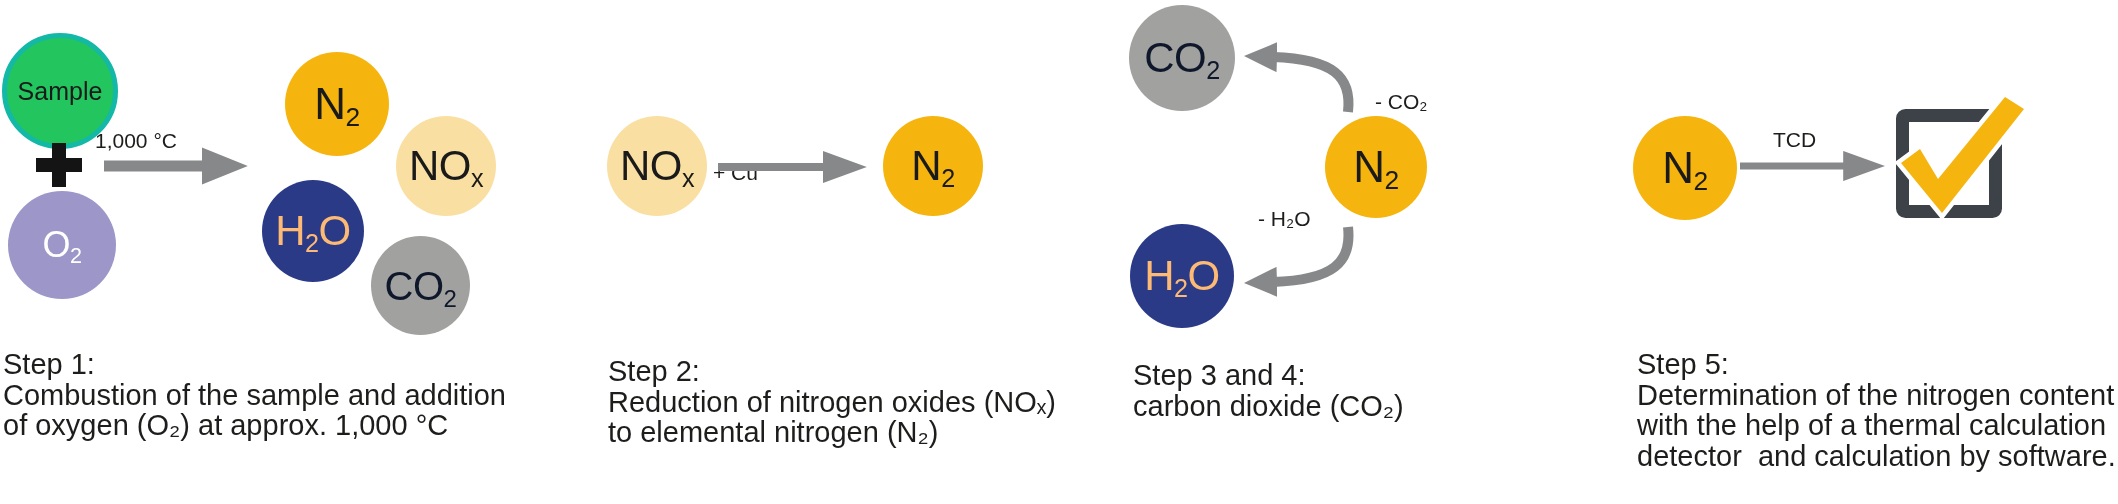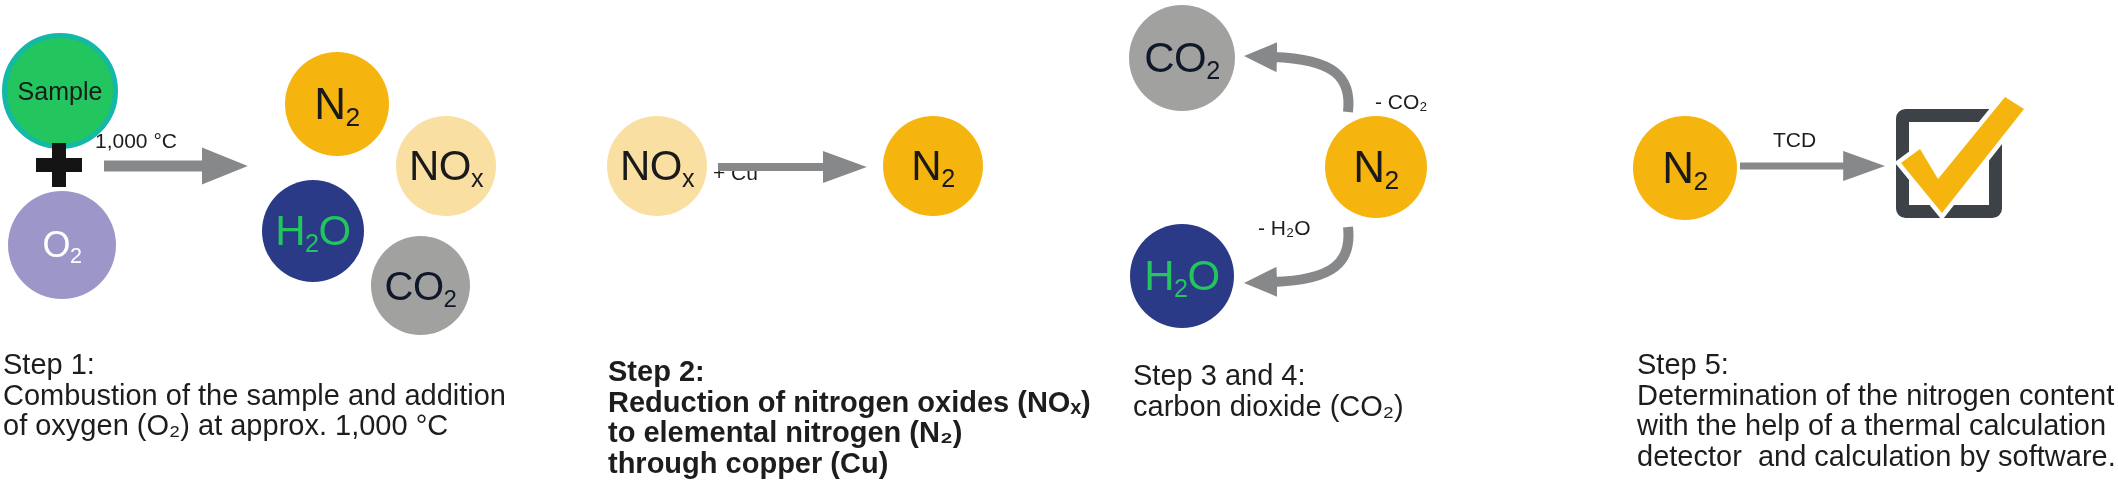--- a/index.html
+++ b/index.html
@@ -5,21 +5,21 @@
   html,body{margin:0;padding:0;background:#fff;}
   body{font-family:"Liberation Sans","DejaVu Sans",sans-serif;color:var(--ink);}
   .canvas{position:relative;width:2118px;height:504px;background:#fff;overflow:hidden;}
   .group{position:absolute;inset:0;}
   .circle{position:absolute;border-radius:50%;display:flex;align-items:center;justify-content:center;
           font-size:44px;letter-spacing:-0.5px;}
   .circle .formula{white-space:nowrap;line-height:1;}
   .circle sub{font-size:0.6em;line-height:0;vertical-align:-0.28em;}
   .c-gold{background:var(--gold);color:#1a1a1a;}
   .c-cream{background:var(--cream);color:#1a1a1a;}
-  .c-navy{background:var(--navy);color:#22c55e;}
+  .c-navy{background:var(--navy);color:#fdba74;}
   .c-gray{background:var(--gray);color:#0f172a;}
   .c-lavender{background:var(--lavender);color:#fff;}
   .c-outline{background:#22c55e;border:5px solid #14b8a6;color:#1a1a1a;}
   .caption{position:absolute;font-size:29px;line-height:30.5px;color:var(--ink);}
   .cap-line{white-space:pre;}
   .arrow-label{position:absolute;font-size:21px;line-height:1.1;color:var(--ink);white-space:pre;}
   .shaft{stroke:var(--arrowgray);}
   .ahead{fill:var(--arrowgray);}
   .curve{stroke:var(--arrowgray);fill:none;}
   .box{stroke:var(--checkdark);fill:none;}
@@ -94,25 +94,24 @@
           <path class="ahead" d="M0,0 L5.5,2 L0,4 z"></path>
         </marker>
       </defs>
       <line class="shaft" x1="4" y1="20" x2="112" y2="20" stroke-width="8" marker-end="url(#ah2)"></line>
     </svg>
 
     <div class="circle c-gold" style="left:883px;top:116px;width:100px;height:100px;font-size:42px;">
       <span class="formula"><span>N</span><sub>2</sub><span></span></span>
     </div>
 
-    <div class="caption" style="left:608px;top:356px;font-weight:bold;">
+    <div class="caption" style="left:608px;top:356px;">
       <div class="cap-line">Step 2:</div>
       <div class="cap-line">Reduction of nitrogen oxides (NOₓ)</div>
       <div class="cap-line">to elemental nitrogen (N₂)</div>
-      <div class="cap-line">through copper (Cu)</div>
     </div>
   </div>
 
   <div class="group">
 
     <div class="circle c-gray" style="left:1129px;top:5px;width:106px;height:106px;font-size:42px;">
       <span class="formula"><span>CO</span><sub>2</sub><span></span></span>
     </div>
 
     <svg style="left:1225px;top:35px;" width="135" height="85">
@@ -123,21 +122,21 @@
       </defs>
       <path class="curve" d="M123,77 C127,42 109,24 48,22" stroke-width="10" marker-end="url(#ah3)"></path>
     </svg>
 
     <div class="arrow-label" style="left:1327px;top:90px;margin-left:48px;">- CO₂</div>
 
     <div class="circle c-gold" style="left:1325px;top:116px;width:102px;height:102px;">
       <span class="formula"><span>N</span><sub>2</sub><span></span></span>
     </div>
 
-    <div class="arrow-label" style="left:1258px;top:216px;">- H₂O</div>
+    <div class="arrow-label" style="left:1258px;top:207px;">- H₂O</div>
 
     <svg style="left:1225px;top:213px;" width="135" height="85">
       <defs>
         <marker id="ah4" markerWidth="3.3" markerHeight="3" refX="0.4" refY="1.5" orient="auto" markerUnits="strokeWidth">
           <path class="ahead" d="M0,0 L3.3,1.5 L0,3 z"></path>
         </marker>
       </defs>
       <path class="curve" d="M123,14 C127,49 109,67 48,69" stroke-width="10" marker-end="url(#ah4)"></path>
     </svg>
 

